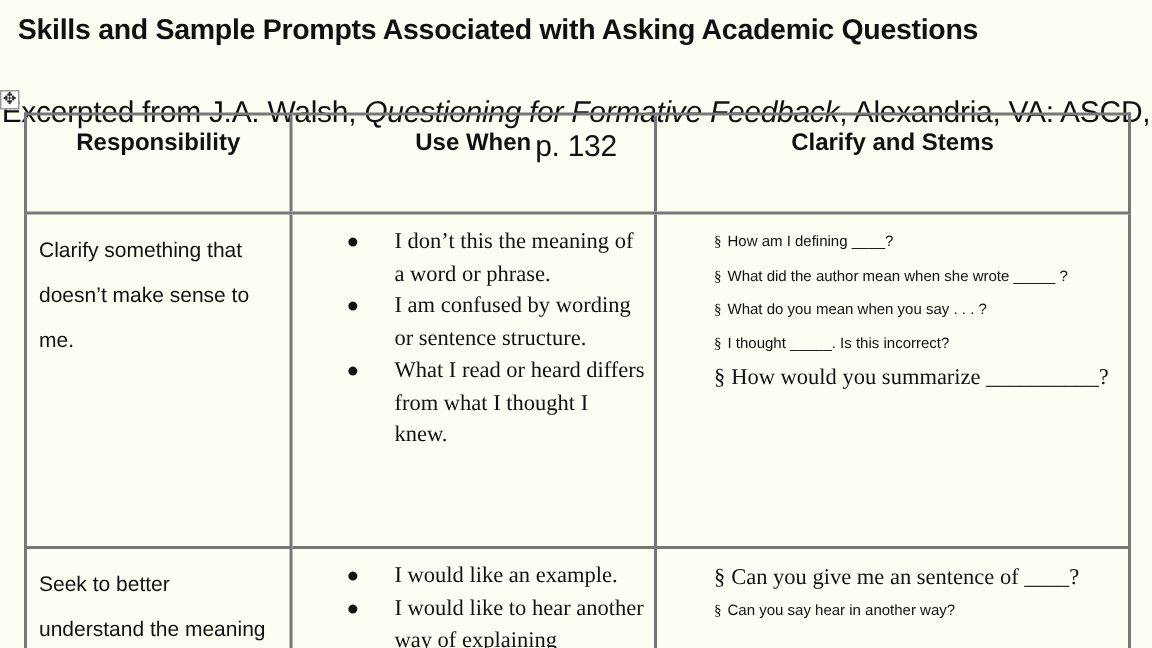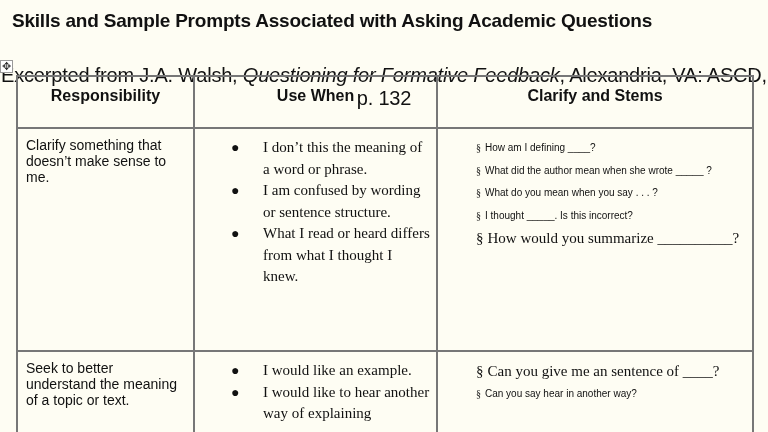--- a/index.html
+++ b/index.html
@@ -35,25 +35,25 @@
     width: 736px;
   }
   table.main td, table.main th {
     border: 2px solid #777;
     vertical-align: top;
     padding: 0;
   }
   table.main .c1 { border-right: 1.5px solid #222; }
   th {
     font-weight: bold; font-size: 16px; text-align: center;
-    height: 52px; padding-top: 10px !important; box-sizing: border-box;
+    height: 66px; padding-top: 10px !important; box-sizing: border-box;
     font-family: "Liberation Sans", sans-serif;
   }
   .resp {
-    font-size: 14px; line-height: 16px; padding: 8px 8px 0 8px !important;
+    font-size: 14px; line-height: 30px; padding: 8px 8px 0 8px !important;
     font-family: "Liberation Sans", sans-serif;
   }
   .use ul {
     margin: 0; padding: 8px 0 0 0; list-style: none;
     font-family: "Liberation Serif", serif; font-size: 15px; line-height: 21.5px;
   }
   .use li { position: relative; padding-left: 68px; padding-right: 6px; }
   .use li .bullet {
     position: absolute; left: 36px; top: 0; font-size: 14px;
   }

